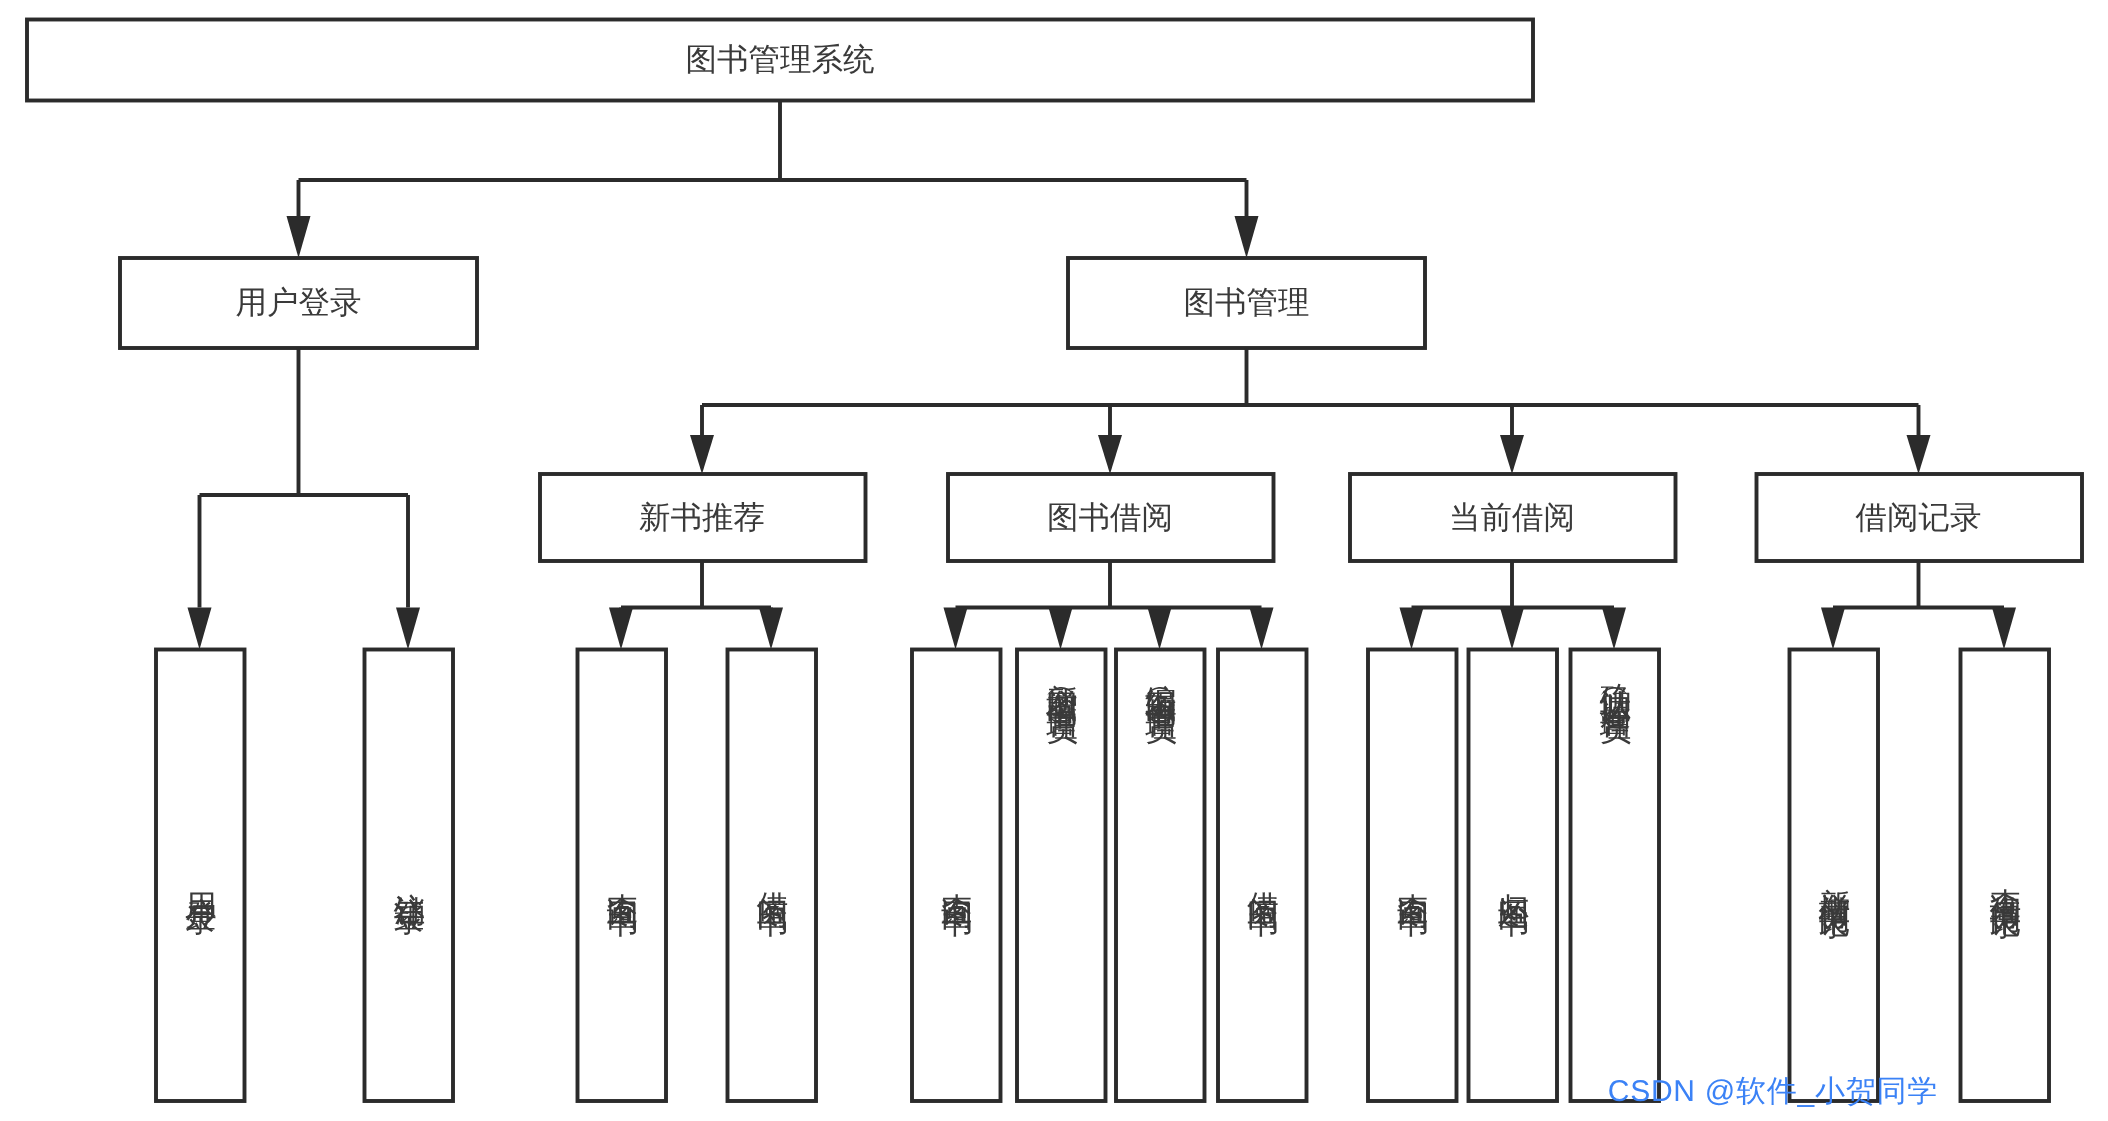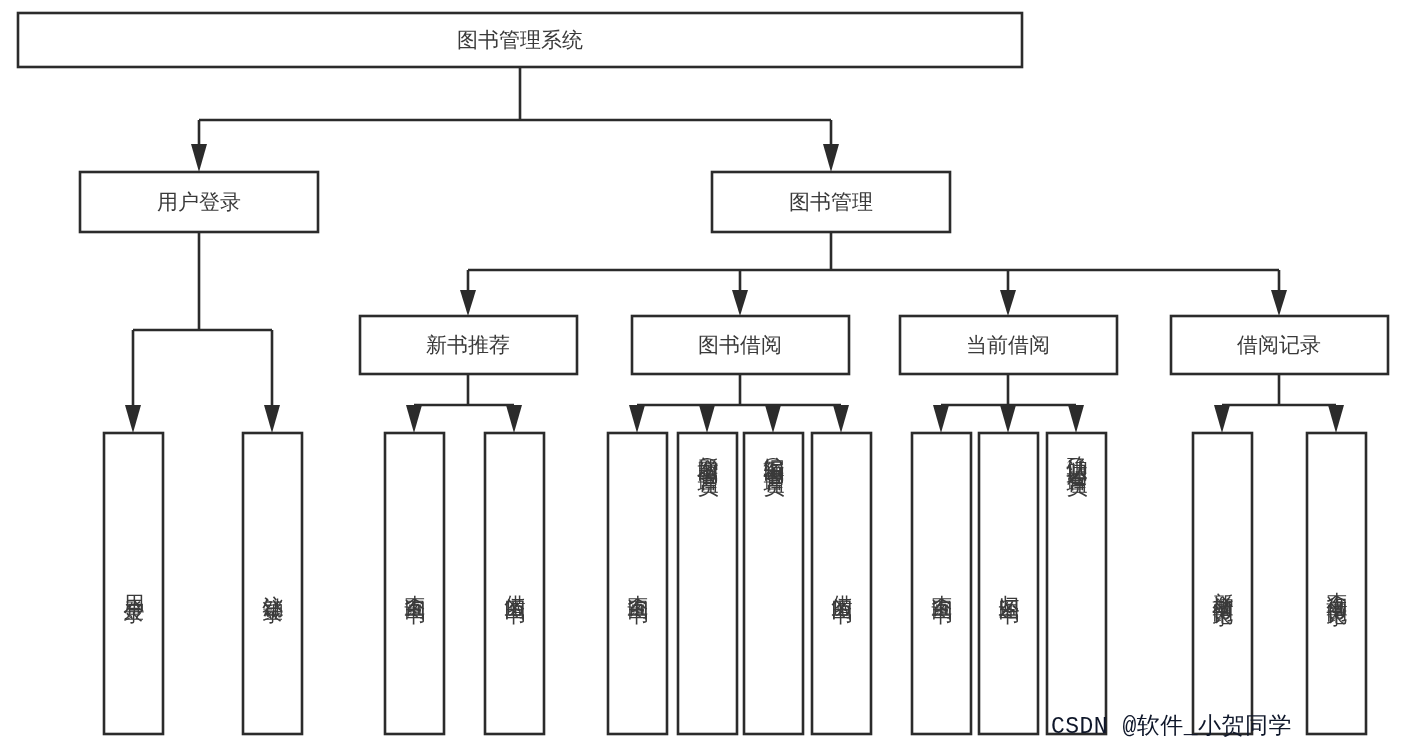--- a/index.html
+++ b/index.html
@@ -65,23 +65,23 @@
     line-height: 1.0;
     letter-spacing: 3px;
     color: #3a3a3a;
     white-space: nowrap;
     text-align: center;
   }
   .watermark {
     position: absolute;
     right: 8px;
     bottom: 6px;
-    font-family: Liberation Mono, monospace;
-    font-size: 23px;
-    color: #0f172a;
+    font-family: Liberation Sans, sans-serif;
+    font-size: 20px;
+    color: #3b82f6;
     white-space: nowrap;
     letter-spacing: 0.5px;
   }
 </style>
 </head>
 <body>
 
 <div id="diagram-root">
 
   <svg class="diagram-canvas" viewBox="0 0 1405 747" xmlns="http://www.w3.org/2000/svg">

